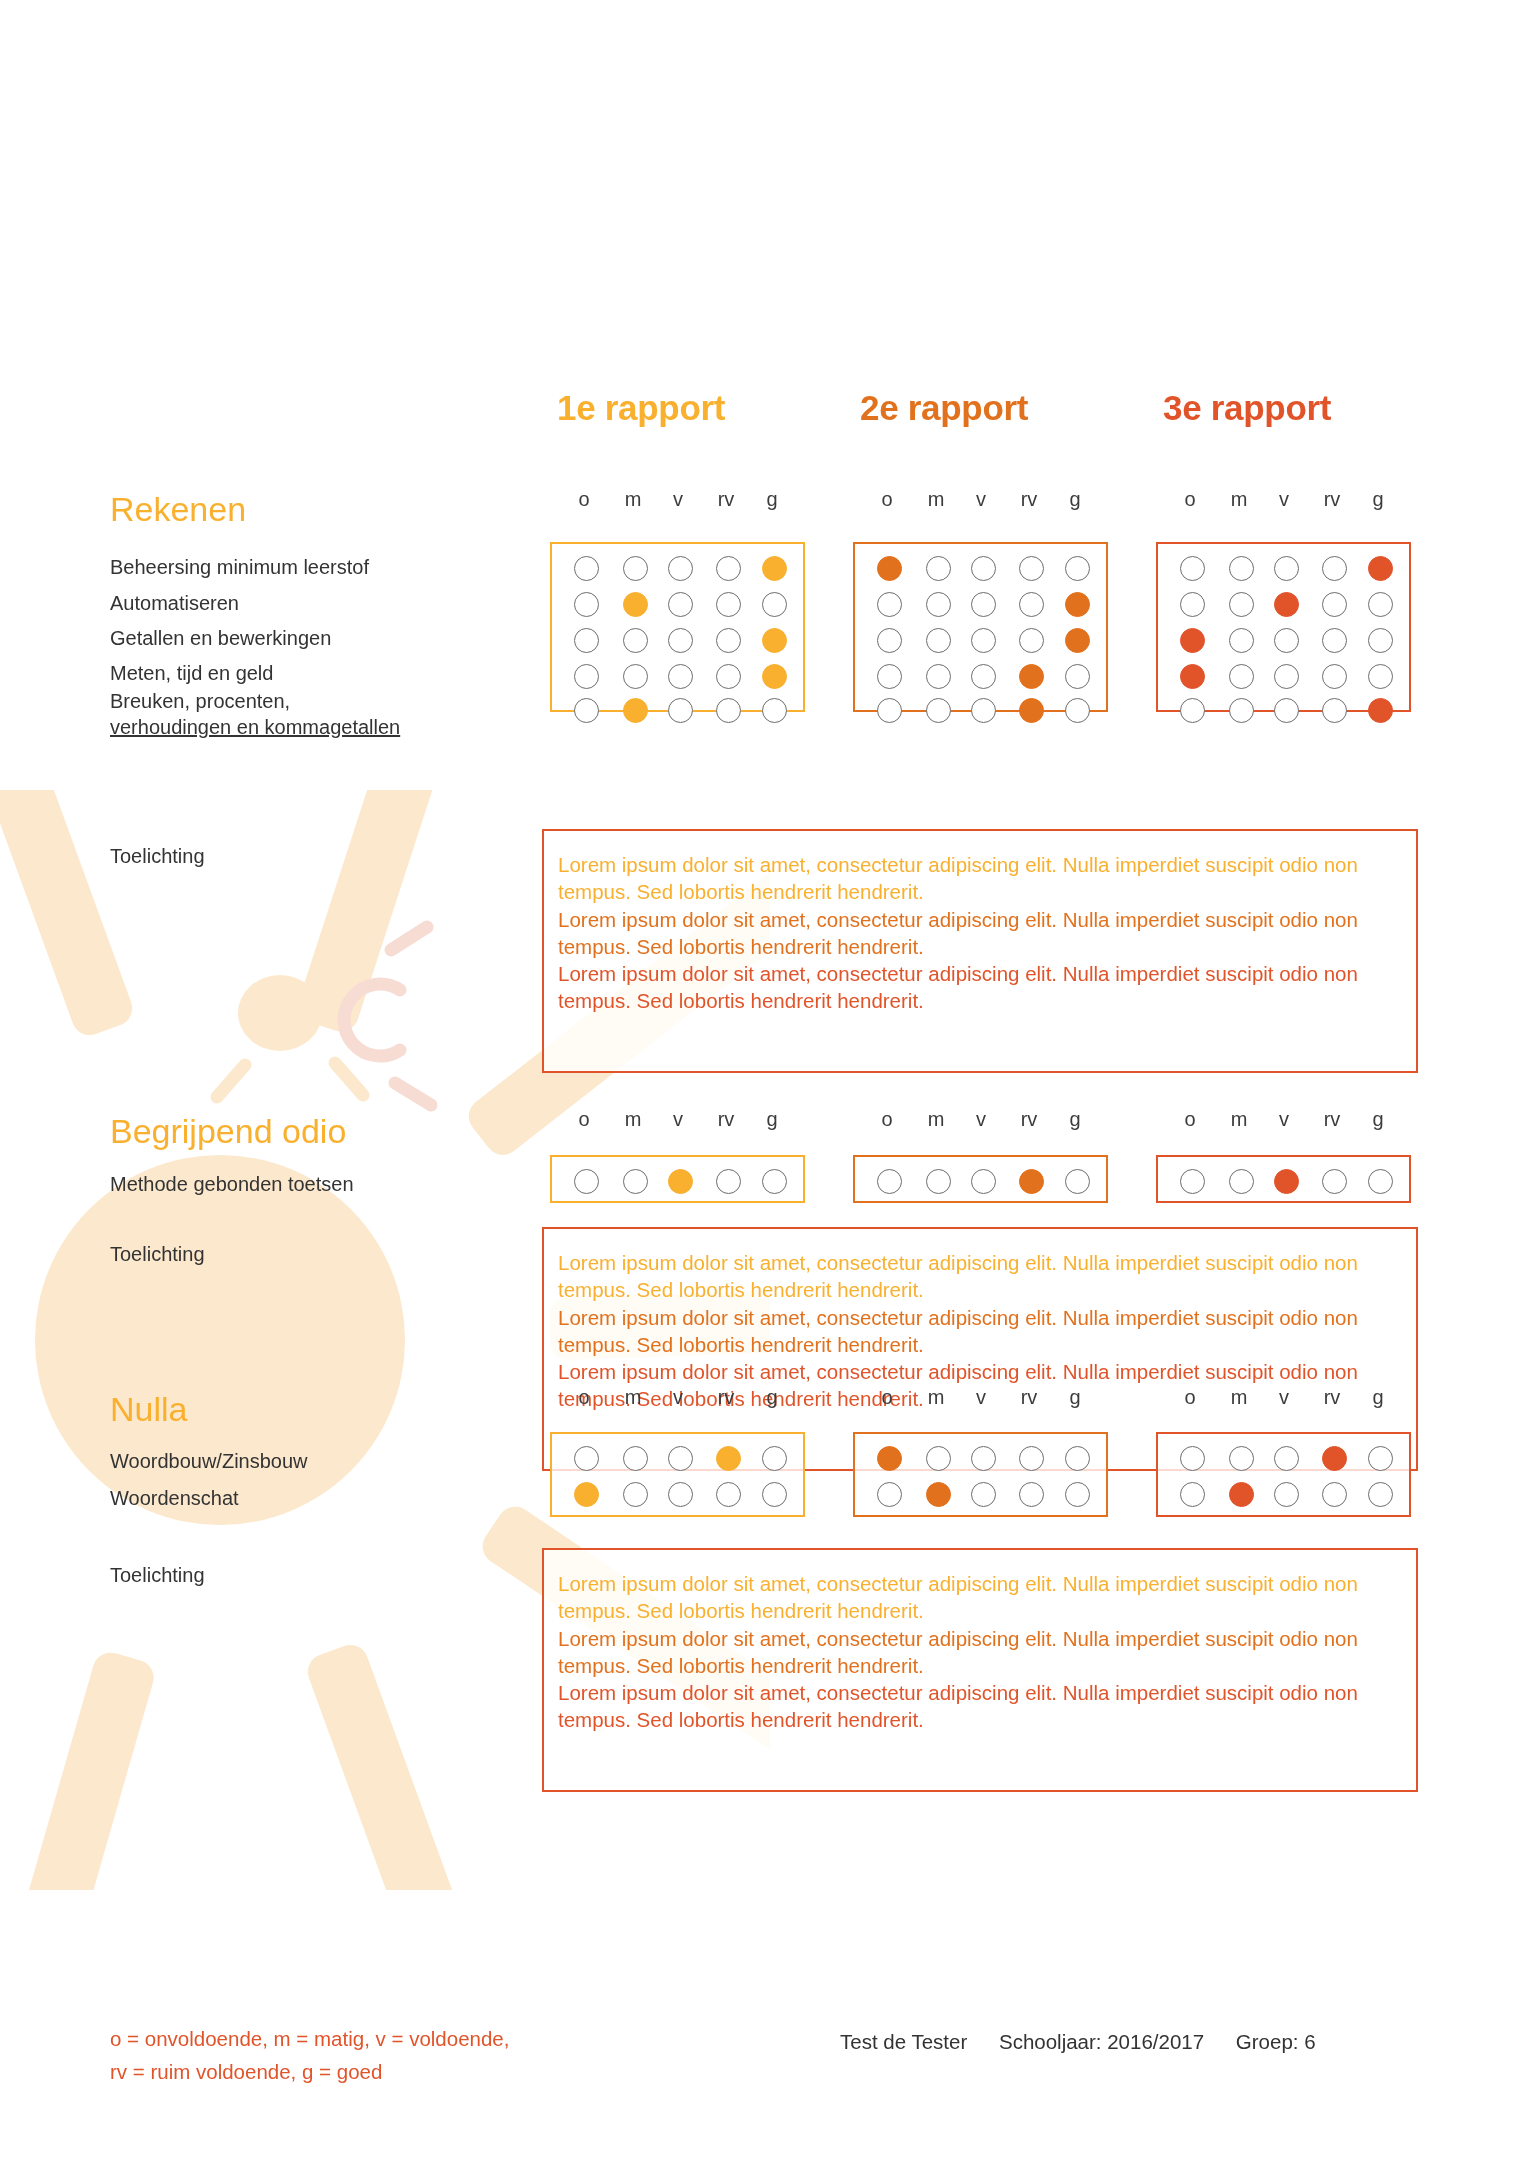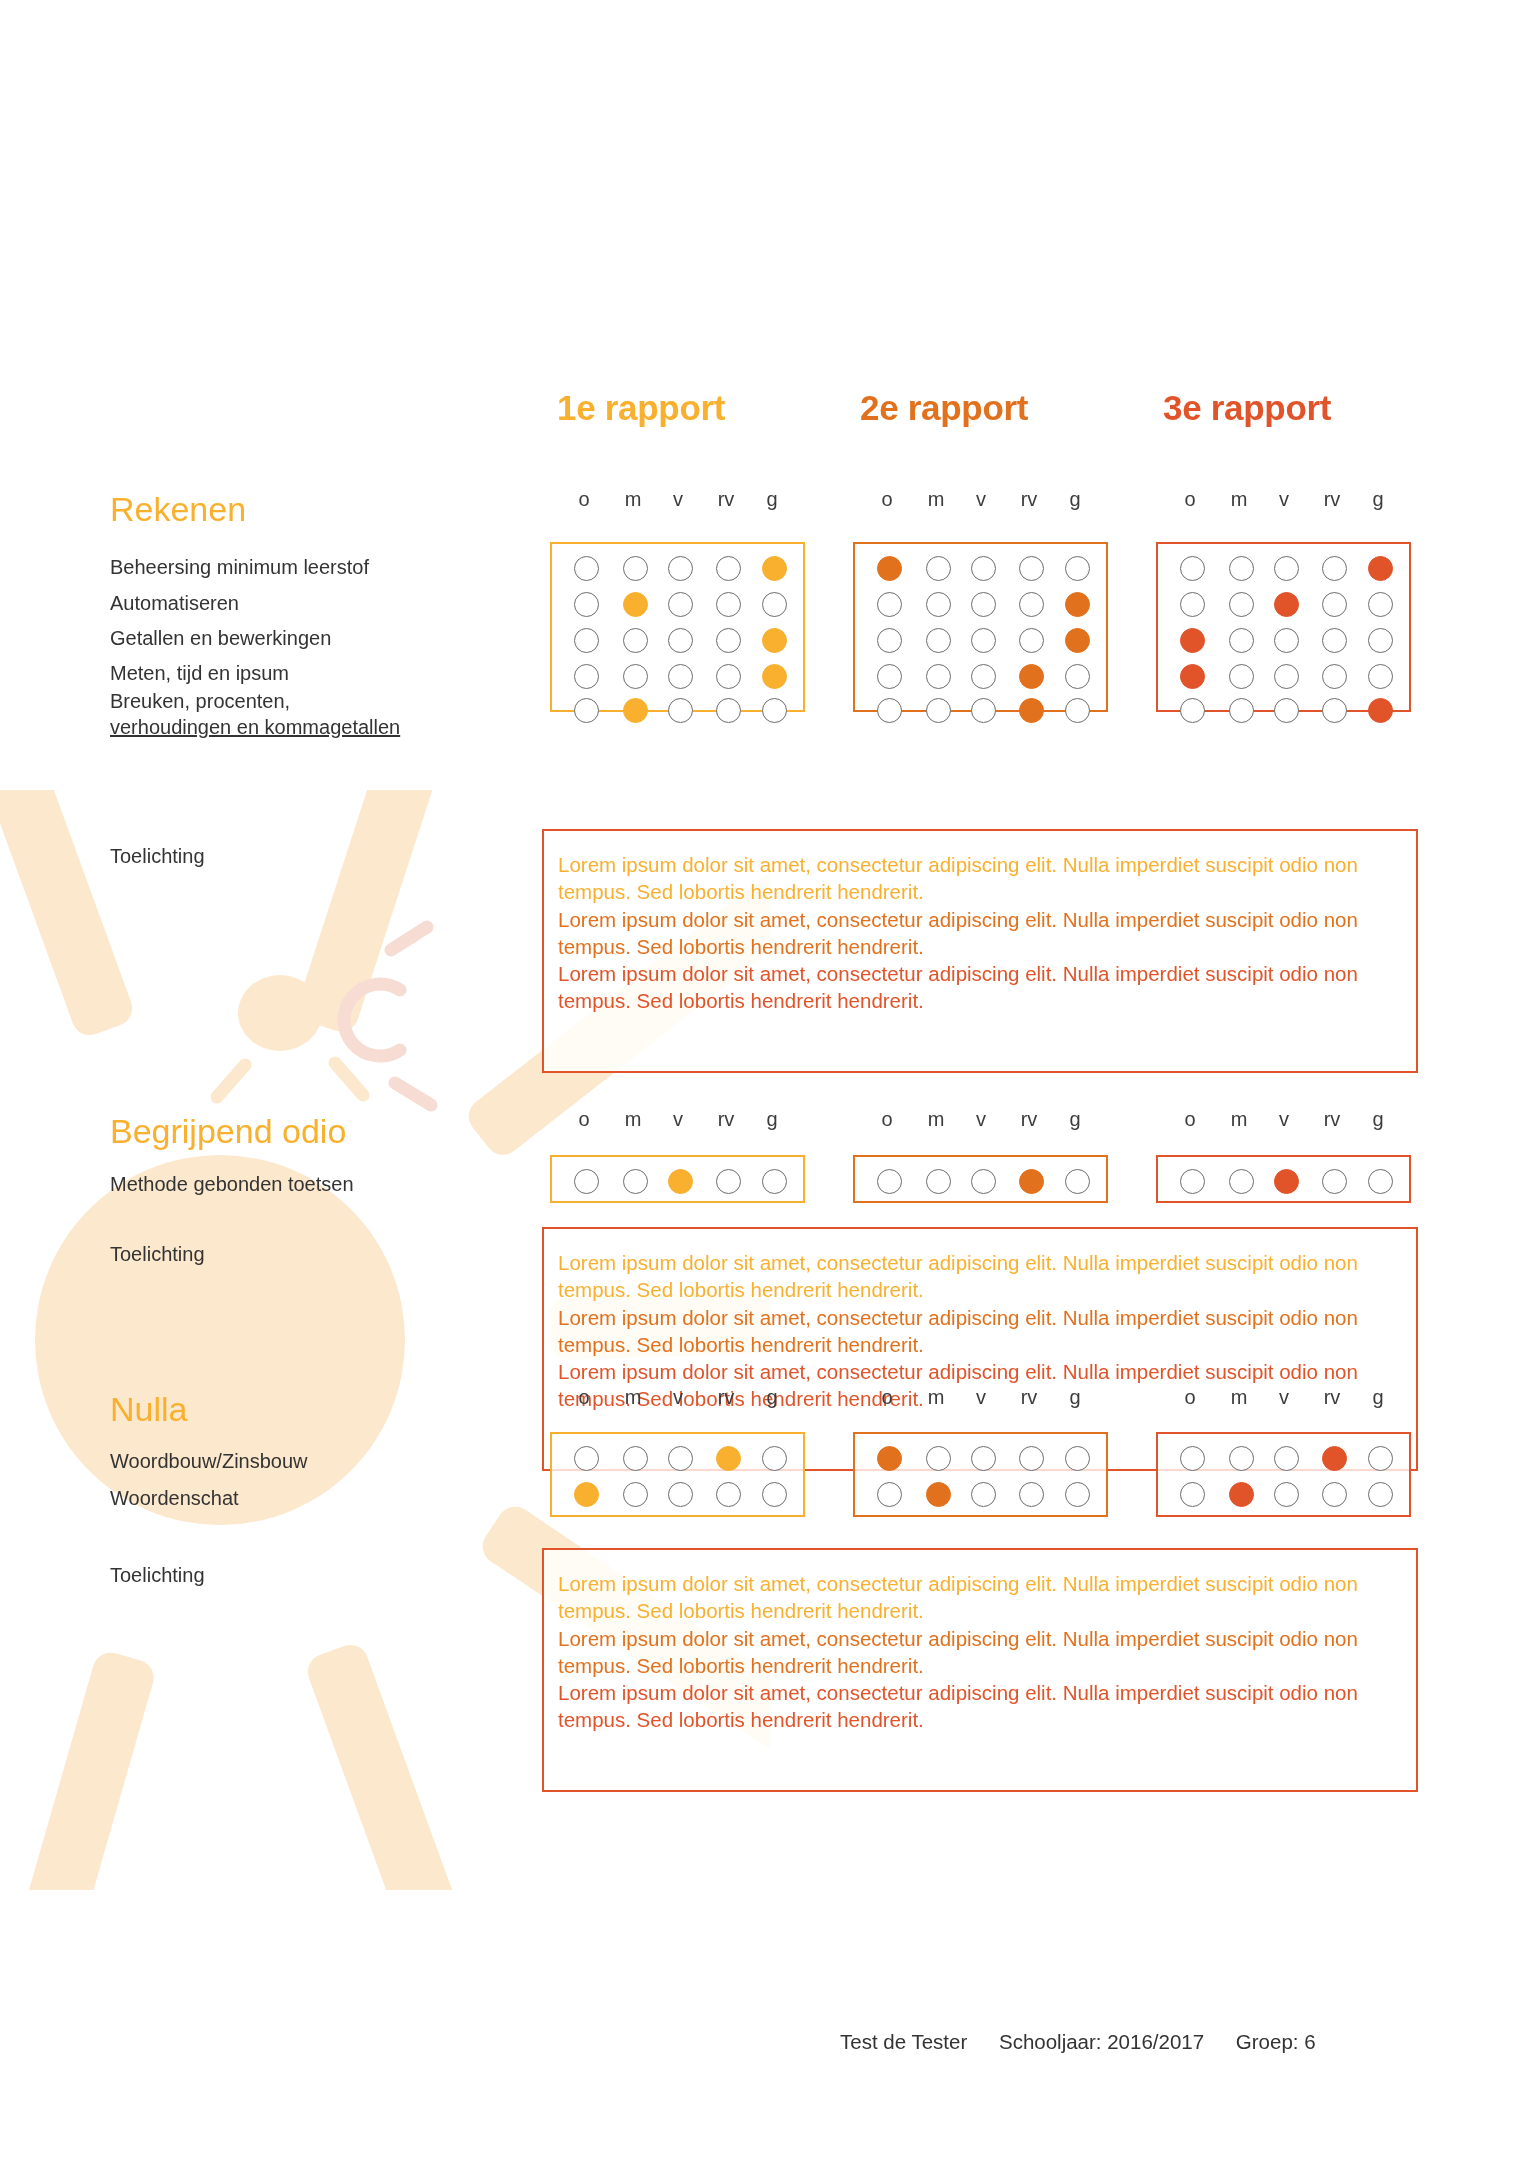--- a/index.html
+++ b/index.html
@@ -252,21 +252,21 @@
         <div class="dot" style="left: 222px; top: 132px;"></div>
         <div class="dot" style="left: 34px; top: 166px;"></div>
         <div class="dot" style="left: 83px; top: 166px;"></div>
         <div class="dot" style="left: 128px; top: 166px;"></div>
         <div class="dot" style="left: 176px; top: 166px;"></div>
         <div class="dot fill2" style="left: 222px; top: 166px;"></div>
       </div>
       <div class="row-label" style="left: 110px; top: 554px;">Beheersing minimum leerstof</div>
       <div class="row-label" style="left: 110px; top: 590px;">Automatiseren</div>
       <div class="row-label" style="left: 110px; top: 625px;">Getallen en bewerkingen</div>
-      <div class="row-label" style="left: 110px; top: 660px;">Meten, tijd en ipsum</div>
+      <div class="row-label" style="left: 110px; top: 660px;">Meten, tijd en geld</div>
       <div class="row-label" style="left: 110px; top: 688px;">Breuken, procenten,</div>
       <div class="row-label" style="left: 110px; top: 714px; text-decoration: underline;">verhoudingen en kommagetallen</div>
       <div class="toel-label" style="left: 110px; top: 845px;">Toelichting</div>
       <div class="toel-box" style="top: 829px; height: 244px;">
         <p class="t0">Lorem ipsum dolor sit amet, consectetur adipiscing elit. Nulla imperdiet suscipit odio non tempus. Sed lobortis hendrerit hendrerit.</p>
         <p class="t1">Lorem ipsum dolor sit amet, consectetur adipiscing elit. Nulla imperdiet suscipit odio non tempus. Sed lobortis hendrerit hendrerit.</p>
         <p class="t2">Lorem ipsum dolor sit amet, consectetur adipiscing elit. Nulla imperdiet suscipit odio non tempus. Sed lobortis hendrerit hendrerit.</p>
       </div>
       <div class="section-title" style="left: 110px; top: 1112px;">Begrijpend odio</div>
       <div class="scale-strip" style="left: 550px; top: 1108px;">
@@ -379,20 +379,24 @@
       <div class="row-label" style="left: 110px; top: 1448px;">Woordbouw/Zinsbouw</div>
       <div class="row-label" style="left: 110px; top: 1485px;">Woordenschat</div>
       <div class="toel-label" style="left: 110px; top: 1564px;">Toelichting</div>
       <div class="toel-box" style="top: 1548px; height: 244px;">
         <p class="t0">Lorem ipsum dolor sit amet, consectetur adipiscing elit. Nulla imperdiet suscipit odio non tempus. Sed lobortis hendrerit hendrerit.</p>
         <p class="t1">Lorem ipsum dolor sit amet, consectetur adipiscing elit. Nulla imperdiet suscipit odio non tempus. Sed lobortis hendrerit hendrerit.</p>
         <p class="t2">Lorem ipsum dolor sit amet, consectetur adipiscing elit. Nulla imperdiet suscipit odio non tempus. Sed lobortis hendrerit hendrerit.</p>
       </div>
     </div>
 
+  <div id="legend">
+    <div>o = onvoldoende, m = matig, v = voldoende,</div>
+    <div>rv = ruim voldoende, g = goed</div>
+  </div>
 
   <div id="footer-meta">
     <span>Test de Tester</span>
     <span>Schooljaar: 2016/2017</span>
     <span>Groep: 6</span>
   </div>
 
 </div>
 
 </body></html>

